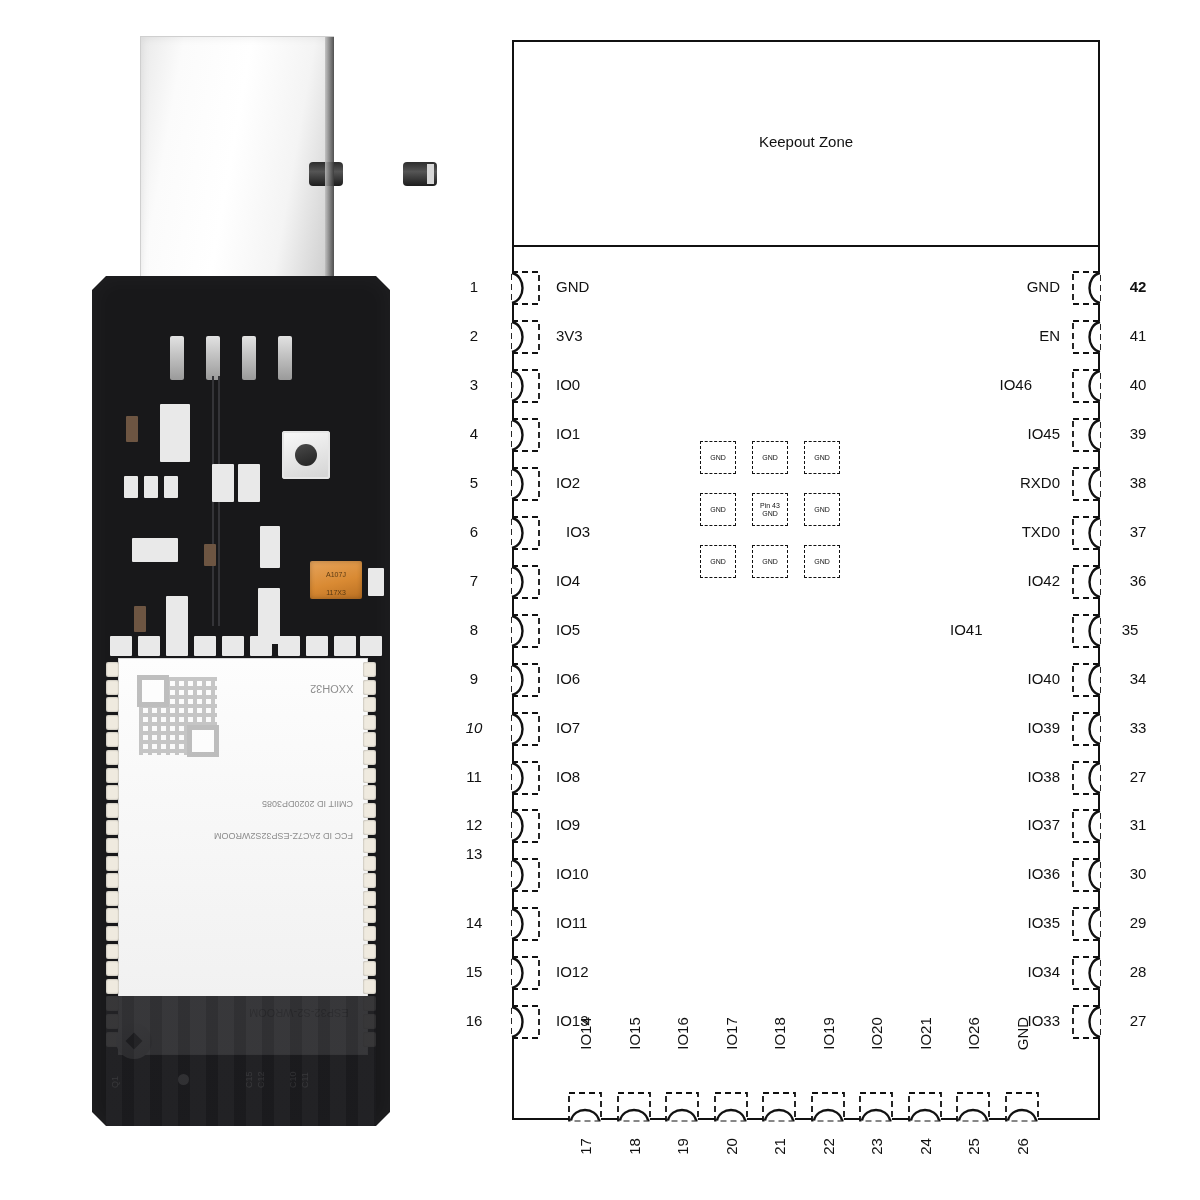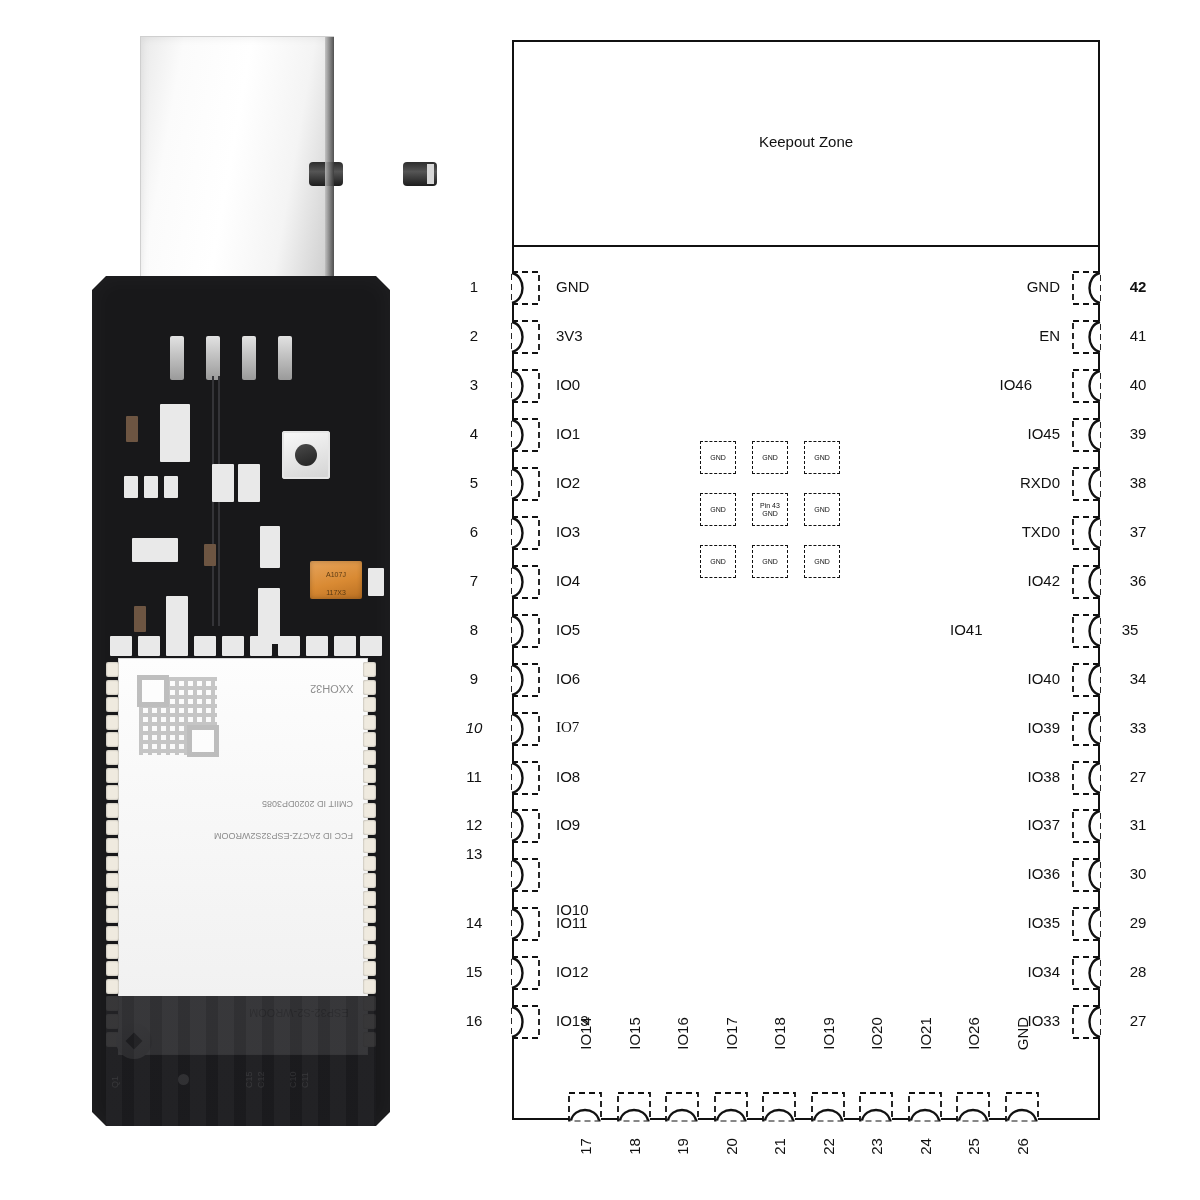--- a/index.html
+++ b/index.html
@@ -266,21 +266,21 @@
         <rect x="9" y="2" width="27" height="32" fill="#fff" stroke="#111" stroke-width="1.8" stroke-dasharray="6 4"></rect>
         <path d="M 9 3 C 23 6, 23 30, 9 33" fill="#fff" stroke="#111" stroke-width="2.4"></path>
       </svg>
       <div class="pin-num" style="left: -16px; top: 473.8px;">5</div>
       <div class="pin-name" style="left: 86px; top: 473.8px;">IO2</div>
       <svg width="38" height="36" style="position: absolute; top: 514.75px; left: 33px;">
         <rect x="9" y="2" width="27" height="32" fill="#fff" stroke="#111" stroke-width="1.8" stroke-dasharray="6 4"></rect>
         <path d="M 9 3 C 23 6, 23 30, 9 33" fill="#fff" stroke="#111" stroke-width="2.4"></path>
       </svg>
       <div class="pin-num" style="left: -16px; top: 522.75px;">6</div>
-      <div class="pin-name" style="left: 86px; top: 522.75px;">IO3</div>
+      <div class="pin-name" style="left: 96px; top: 522.75px;">IO3</div>
       <svg width="38" height="36" style="position: absolute; top: 563.7px; left: 33px;">
         <rect x="9" y="2" width="27" height="32" fill="#fff" stroke="#111" stroke-width="1.8" stroke-dasharray="6 4"></rect>
         <path d="M 9 3 C 23 6, 23 30, 9 33" fill="#fff" stroke="#111" stroke-width="2.4"></path>
       </svg>
       <div class="pin-num" style="left: -16px; top: 571.7px;">7</div>
       <div class="pin-name" style="left: 86px; top: 571.7px;">IO4</div>
       <svg width="38" height="36" style="position: absolute; top: 612.65px; left: 33px;">
         <rect x="9" y="2" width="27" height="32" fill="#fff" stroke="#111" stroke-width="1.8" stroke-dasharray="6 4"></rect>
         <path d="M 9 3 C 23 6, 23 30, 9 33" fill="#fff" stroke="#111" stroke-width="2.4"></path>
       </svg>
@@ -290,39 +290,39 @@
         <rect x="9" y="2" width="27" height="32" fill="#fff" stroke="#111" stroke-width="1.8" stroke-dasharray="6 4"></rect>
         <path d="M 9 3 C 23 6, 23 30, 9 33" fill="#fff" stroke="#111" stroke-width="2.4"></path>
       </svg>
       <div class="pin-num" style="left: -16px; top: 669.6px;">9</div>
       <div class="pin-name" style="left: 86px; top: 669.6px;">IO6</div>
       <svg width="38" height="36" style="position: absolute; top: 710.55px; left: 33px;">
         <rect x="9" y="2" width="27" height="32" fill="#fff" stroke="#111" stroke-width="1.8" stroke-dasharray="6 4"></rect>
         <path d="M 9 3 C 23 6, 23 30, 9 33" fill="#fff" stroke="#111" stroke-width="2.4"></path>
       </svg>
       <div class="pin-num" style="left: -16px; top: 718.55px; font-style: italic;">10</div>
-      <div class="pin-name" style="left: 86px; top: 718.55px; font-family: Liberation Serif, serif;">IO7</div>
+      <div class="pin-name" style="left: 86px; top: 718.55px;">IO7</div>
       <svg width="38" height="36" style="position: absolute; top: 759.5px; left: 33px;">
         <rect x="9" y="2" width="27" height="32" fill="#fff" stroke="#111" stroke-width="1.8" stroke-dasharray="6 4"></rect>
         <path d="M 9 3 C 23 6, 23 30, 9 33" fill="#fff" stroke="#111" stroke-width="2.4"></path>
       </svg>
       <div class="pin-num" style="left: -16px; top: 767.5px;">11</div>
       <div class="pin-name" style="left: 86px; top: 767.5px;">IO8</div>
       <svg width="38" height="36" style="position: absolute; top: 808.45px; left: 33px;">
         <rect x="9" y="2" width="27" height="32" fill="#fff" stroke="#111" stroke-width="1.8" stroke-dasharray="6 4"></rect>
         <path d="M 9 3 C 23 6, 23 30, 9 33" fill="#fff" stroke="#111" stroke-width="2.4"></path>
       </svg>
       <div class="pin-num" style="left: -16px; top: 816.45px;">12</div>
       <div class="pin-name" style="left: 86px; top: 816.45px;">IO9</div>
       <svg width="38" height="36" style="position: absolute; top: 857.4px; left: 33px;">
         <rect x="9" y="2" width="27" height="32" fill="#fff" stroke="#111" stroke-width="1.8" stroke-dasharray="6 4"></rect>
         <path d="M 9 3 C 23 6, 23 30, 9 33" fill="#fff" stroke="#111" stroke-width="2.4"></path>
       </svg>
       <div class="pin-num" style="left: -16px; top: 845px;">13</div>
-      <div class="pin-name" style="left: 86px; top: 865.4px; margin-top: 36px;">IO10</div>
+      <div class="pin-name" style="left: 86px; top: 865.4px;">IO10</div>
       <svg width="38" height="36" style="position: absolute; top: 906.35px; left: 33px;">
         <rect x="9" y="2" width="27" height="32" fill="#fff" stroke="#111" stroke-width="1.8" stroke-dasharray="6 4"></rect>
         <path d="M 9 3 C 23 6, 23 30, 9 33" fill="#fff" stroke="#111" stroke-width="2.4"></path>
       </svg>
       <div class="pin-num" style="left: -16px; top: 914.35px;">14</div>
       <div class="pin-name" style="left: 86px; top: 914.35px;">IO11</div>
       <svg width="38" height="36" style="position: absolute; top: 955.3px; left: 33px;">
         <rect x="9" y="2" width="27" height="32" fill="#fff" stroke="#111" stroke-width="1.8" stroke-dasharray="6 4"></rect>
         <path d="M 9 3 C 23 6, 23 30, 9 33" fill="#fff" stroke="#111" stroke-width="2.4"></path>
       </svg>

